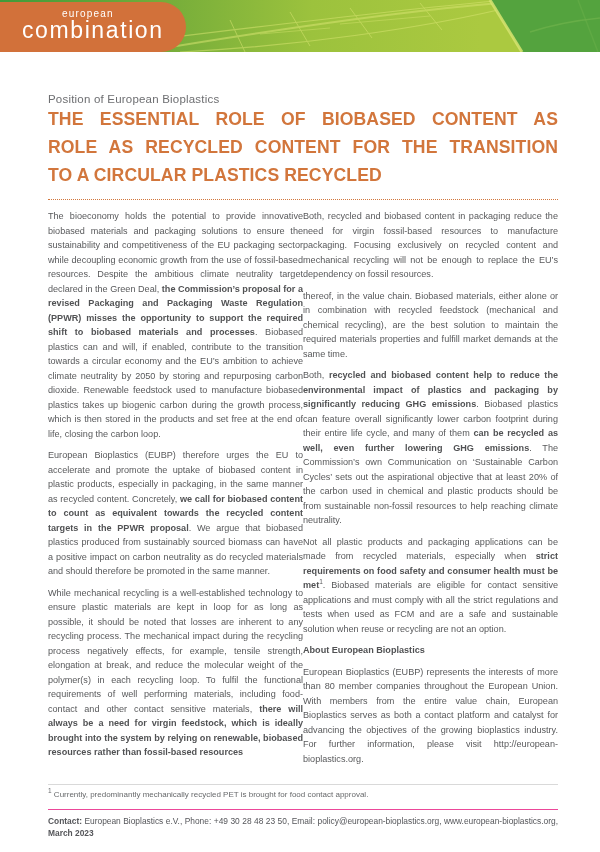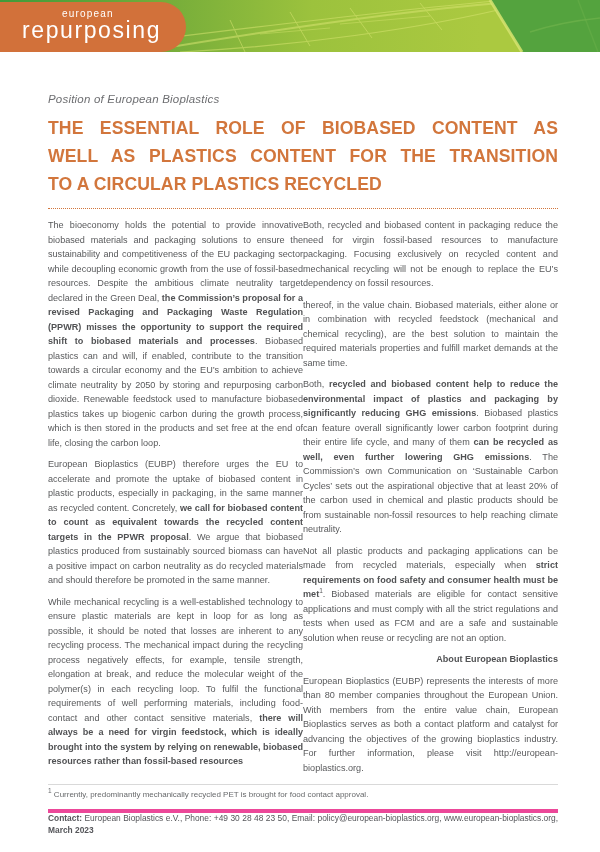--- a/index.html
+++ b/index.html
@@ -14,36 +14,36 @@
   .banner{position:absolute;top:0;left:0;width:600px;height:52px;}
   .banner svg{display:block;width:100%;height:100%;}
   .logo{
     position:absolute;top:2px;left:0;width:186px;height:50px;
     background:var(--logo-orange);border-radius:0 25px 25px 0;color:#fff;
   }
   .logo-top{position:absolute;top:6px;left:62px;font-size:10px;letter-spacing:1.2px;}
   .logo-main{position:absolute;top:15px;left:22px;font-size:23px;letter-spacing:1.6px;font-weight:400;}
   
   .content{position:absolute;top:52px;left:48px;width:510px;}
-  .kicker{margin-top:41px;font-size:11.5px;font-style:italic;color:#6d6e71;letter-spacing:.2px;}
-  .title{margin-top:9px;color:var(--accent-orange);font-size:17.6px;font-weight:bold;line-height:28px;letter-spacing:.1px;}
+  .kicker{margin-top:41px;font-size:11.5px;color:#6d6e71;letter-spacing:.2px;}
+  .title{color:var(--accent-orange);font-size:17.6px;font-weight:bold;line-height:28px;letter-spacing:.1px;}
   .title-line{text-align:justify;text-align-last:justify;}
   .title-line.last{text-align-last:left;}
   .dotted-divider{margin-top:10px;border-top:1.6px dotted var(--accent-orange);height:0;}
   .columns{display:flex;margin-top:9px;height:566px;overflow:hidden;}
   .col{flex:1;font-size:9.1px;line-height:14.5px;color:var(--body-gray);text-align:justify;hyphens:auto;}
   .para{margin:0 0 7px;}
   .para .b{font-weight:bold;color:var(--bold-gray);}
-  .para-heading{font-weight:bold;color:var(--bold-gray);text-align:right;margin:3px 0 7px;}
+  .para-heading{font-weight:bold;color:var(--bold-gray);text-align:left;margin:3px 0 7px;}
   sup{font-size:6.5px;vertical-align:super;line-height:0;}
   
   .footnote{position:absolute;top:784px;left:48px;width:510px;border-top:1px solid #d9d9d9;
     padding-top:5px;font-size:8px;color:#67696b;}
-  .footer{position:absolute;top:809px;left:48px;width:510px;border-top:4px solid #ec4899;
-    font-size:8.4px;line-height:11.5px;color:#55565a;text-align:justify;}
+  .footer{position:absolute;top:809px;left:48px;width:510px;border-top:1px solid #ec4899;
+    padding-top:6px;font-size:8.4px;line-height:11.5px;color:#55565a;text-align:justify;}
   .footer .b{font-weight:bold;}
 </style>
 </head>
 <body>
 
 <div class="page" style="--accent-orange: #d2763c; --logo-orange: #d2713a; --body-gray: #58595b; --leaf-light: #abc940; --leaf-mid: #9cc23d; --leaf-dark: #54a33e; --vein: #d7e470;">
 
   <div class="banner">
     <svg viewBox="0 0 600 52" preserveAspectRatio="none">
       <defs>
@@ -66,30 +66,30 @@
         <path d="M260,34 L330,28" stroke-width="0.8"></path>
         <path d="M340,24 L430,16" stroke-width="0.8"></path>
       </g>
       <polygon points="490,0 600,0 600,52 522,52" style="fill:var(--leaf-dark,#54a33e)"></polygon>
       <line x1="490" y1="0" x2="522" y2="52" style="stroke:var(--vein,#d7e470)" stroke-width="3" opacity="0.85"></line>
       <path d="M530,32 C555,24 580,20 600,18" style="stroke:#6bb04a" stroke-width="1.6" fill="none" opacity="0.8"></path>
       <line x1="578" y1="0" x2="598" y2="52" style="stroke:#6bb04a" stroke-width="1.4" opacity="0.5"></line>
     </svg>
     <div class="logo">
       <div class="logo-top">european</div>
-      <div class="logo-main">repurposing</div>
+      <div class="logo-main">combination</div>
     </div>
   </div>
 
   <div class="content">
     <div class="kicker">Position of European Bioplastics</div>
 
     <div class="title" id="title">
         <div class="title-line">THE ESSENTIAL ROLE OF BIOBASED CONTENT AS</div>
-        <div class="title-line">WELL AS PLASTICS CONTENT FOR THE TRANSITION</div>
+        <div class="title-line">ROLE AS RECYCLED CONTENT FOR THE TRANSITION</div>
         <div class="title-line last">TO A CIRCULAR PLASTICS RECYCLED</div>
       </div>
 
     <div class="dotted-divider"></div>
 
     <div class="columns">
       <div class="col" id="col-left">
           <p class="para"><span>The bioeconomy holds the potential to provide innovative biobased materials and packaging solutions to ensure the sustainability and competitiveness of the EU packaging sector while decoupling economic growth from the use of fossil-based resources. Despite the ambitious climate neutrality target declared in the Green Deal, </span><span class="b">the Commission’s proposal for a revised Packaging and Packaging Waste Regulation (PPWR) misses the opportunity to support the required shift to biobased materials and processes</span><span>. Biobased plastics can and will, if enabled, contribute to the transition towards a circular economy and the EU’s ambition to achieve climate neutrality by 2050 by storing and repurposing carbon dioxide. Renewable feedstock used to manufacture biobased plastics takes up biogenic carbon during the growth process, which is then stored in the products and set free at the end of life, closing the carbon loop.</span></p>
           <p class="para"><span>European Bioplastics (EUBP) therefore urges the EU to accelerate and promote the uptake of biobased content in plastic products, especially in packaging, in the same manner as recycled content. Concretely, </span><span class="b">we call for biobased content to count as equivalent towards the recycled content targets in the PPWR proposal</span><span>. We argue that biobased plastics produced from sustainably sourced biomass can have a positive impact on carbon neutrality as do recycled materials and should therefore be promoted in the same manner.</span></p>
           <p class="para"><span>While mechanical recycling is a well-established technology to ensure plastic materials are kept in loop for as long as possible, it should be noted that losses are inherent to any recycling process. The mechanical impact during the recycling process negatively effects, for example, tensile strength, elongation at break, and reduce the molecular weight of the polymer(s) in each recycling loop. To fulfil the functional requirements of well performing materials, including food-contact and other contact sensitive materials, </span><span class="b">there will always be a need for virgin feedstock, which is ideally brought into the system by relying on renewable, biobased resources rather than fossil-based resources</span></p>

